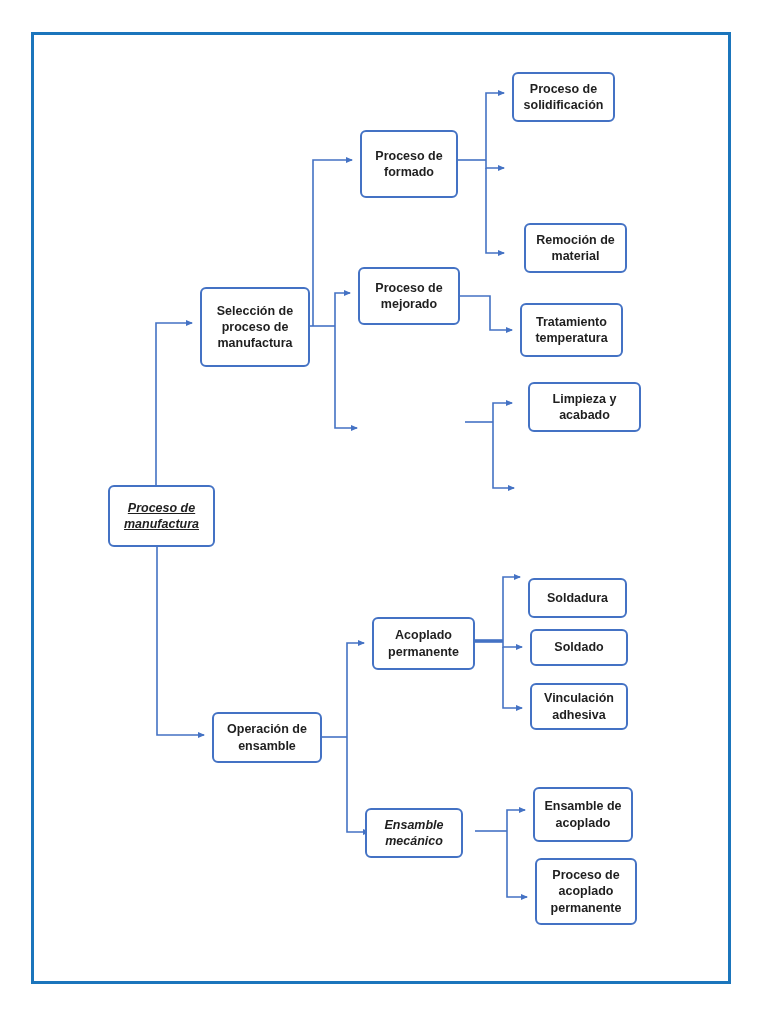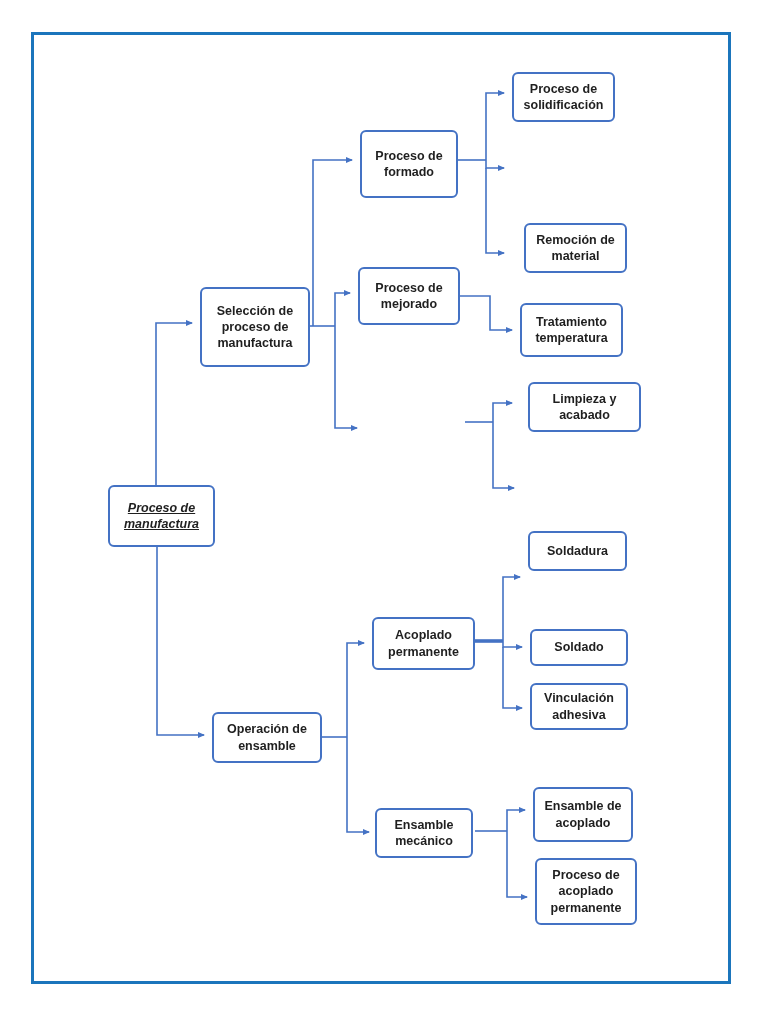--- a/index.html
+++ b/index.html
@@ -52,24 +52,24 @@
   #n-solidificacion{ left:512px; top: 72px; width:103px; height:50px; }
   #n-deformacion   { left:512px; top:145px; width:103px; height:53px; }
   #n-remocion      { left:524px; top:223px; width:103px; height:50px; }
   #n-mejorado      { left:358px; top:267px; width:102px; height:58px; }
   #n-tratamiento   { left:520px; top:303px; width:103px; height:54px; }
   #n-acabado       { left:365px; top:400px; width:100px; height:52px; }
   #n-limpieza      { left:528px; top:382px; width:113px; height:50px; }
   #n-revestimiento { left:522px; top:467px; width:106px; height:38px; }
   #n-operacion     { left:212px; top:712px; width:110px; height:51px; }
   #n-acoplado      { left:372px; top:617px; width:103px; height:53px; }
-  #n-soldadura     { left:528px; top:531px; width: 99px; height:40px; }
+  #n-soldadura     { left:528px; top:578px; width: 99px; height:40px; }
   #n-soldado       { left:530px; top:629px; width: 98px; height:37px; }
   #n-vinculacion   { left:530px; top:683px; width: 98px; height:47px; }
-  #n-ensamble      { left:375px; top:808px; width: 98px; height:50px; }
+  #n-ensamble      { left:365px; top:808px; width: 98px; height:50px;font-style:italic; }
   #n-procacoplado  { left:533px; top:787px; width:100px; height:55px; }
   #n-procacopladop { left:535px; top:858px; width:102px; height:67px; }
 </style>
 </head>
 <body>
 
 <div class="canvas">
   <div class="frame"></div>
 
   <svg class="connectors" viewBox="0 0 768 1024" xmlns="http://www.w3.org/2000/svg">

